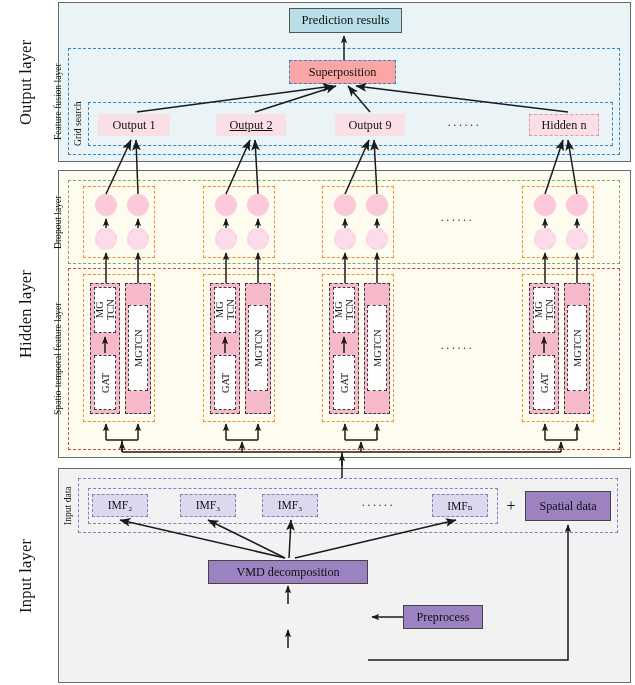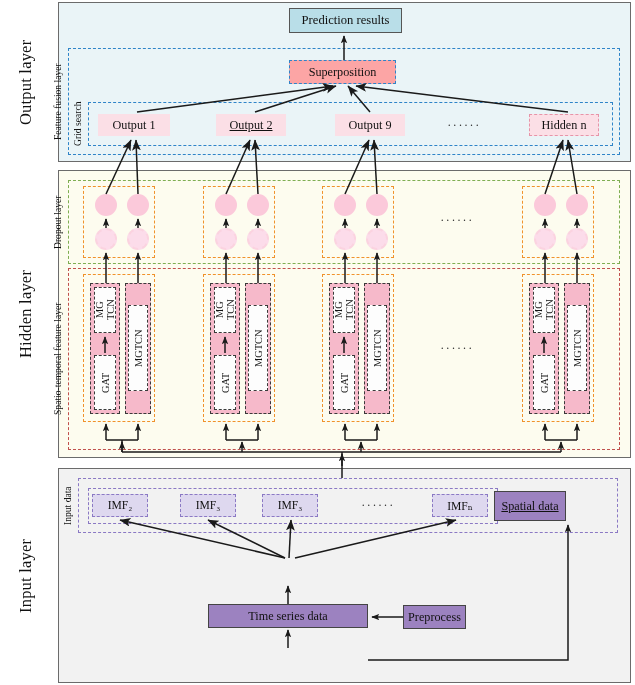--- a/index.html
+++ b/index.html
@@ -175,24 +175,24 @@
   <div class="abs dash-purple" style="left:88px;top:488px;width:410px;height:36px;"></div>
 
   <div class="abs ctr box-imf" style="left:92px;top:494px;width:56px;height:23px;">IMF₂</div>
   <div class="abs ctr box-imf" style="left:180px;top:494px;width:56px;height:23px;">IMF₃</div>
   <div class="abs ctr box-imf" style="left:262px;top:494px;width:56px;height:23px;">IMF₃</div>
   <div class="abs ctr ellipsis" style="left:348px;top:494px;width:60px;height:23px;">······</div>
   <div class="abs ctr box-imf" style="left:432px;top:494px;width:56px;height:23px;">IMFₙ</div>
 
   <div class="abs ctr" style="left:500px;top:494px;width:22px;height:23px;font-size:16px;">+</div>
 
-  <div class="abs ctr box-purple" style="left:494px;top:491px;width:72px;height:30px;text-decoration:underline;">Spatial data</div>
-
-  <div class="abs ctr box-purple" style="left:208px;top:604px;width:160px;height:24px;">Time series data</div>
-  <div class="abs ctr box-purple" style="left:403px;top:605px;width:63px;height:24px;">Preprocess</div>
+  <div class="abs ctr box-purple" style="left:525px;top:491px;width:86px;height:30px;">Spatial data</div>
+
+  <div class="abs ctr box-purple" style="left:208px;top:560px;width:160px;height:24px;">VMD decomposition</div>
+  <div class="abs ctr box-purple" style="left:403px;top:605px;width:80px;height:24px;">Preprocess</div>
 
   <svg class="lines" viewBox="0 0 635 685" xmlns="http://www.w3.org/2000/svg">
     <defs>
       <marker id="ah" markerWidth="9" markerHeight="9" refX="7.2" refY="3.2" orient="auto" markerUnits="userSpaceOnUse">
         <path d="M0,0 L8,3.2 L0,6.4 L1.6,3.2 z" fill="#1a1a1a"></path>
       </marker>
       <marker id="ahw" markerWidth="13" markerHeight="11" refX="10.5" refY="4.4" orient="auto" markerUnits="userSpaceOnUse">
         <path d="M0,0 L11,4.4 L0,8.8 L2.6,4.4 z" fill="#1a1a1a"></path>
       </marker>
     </defs>

